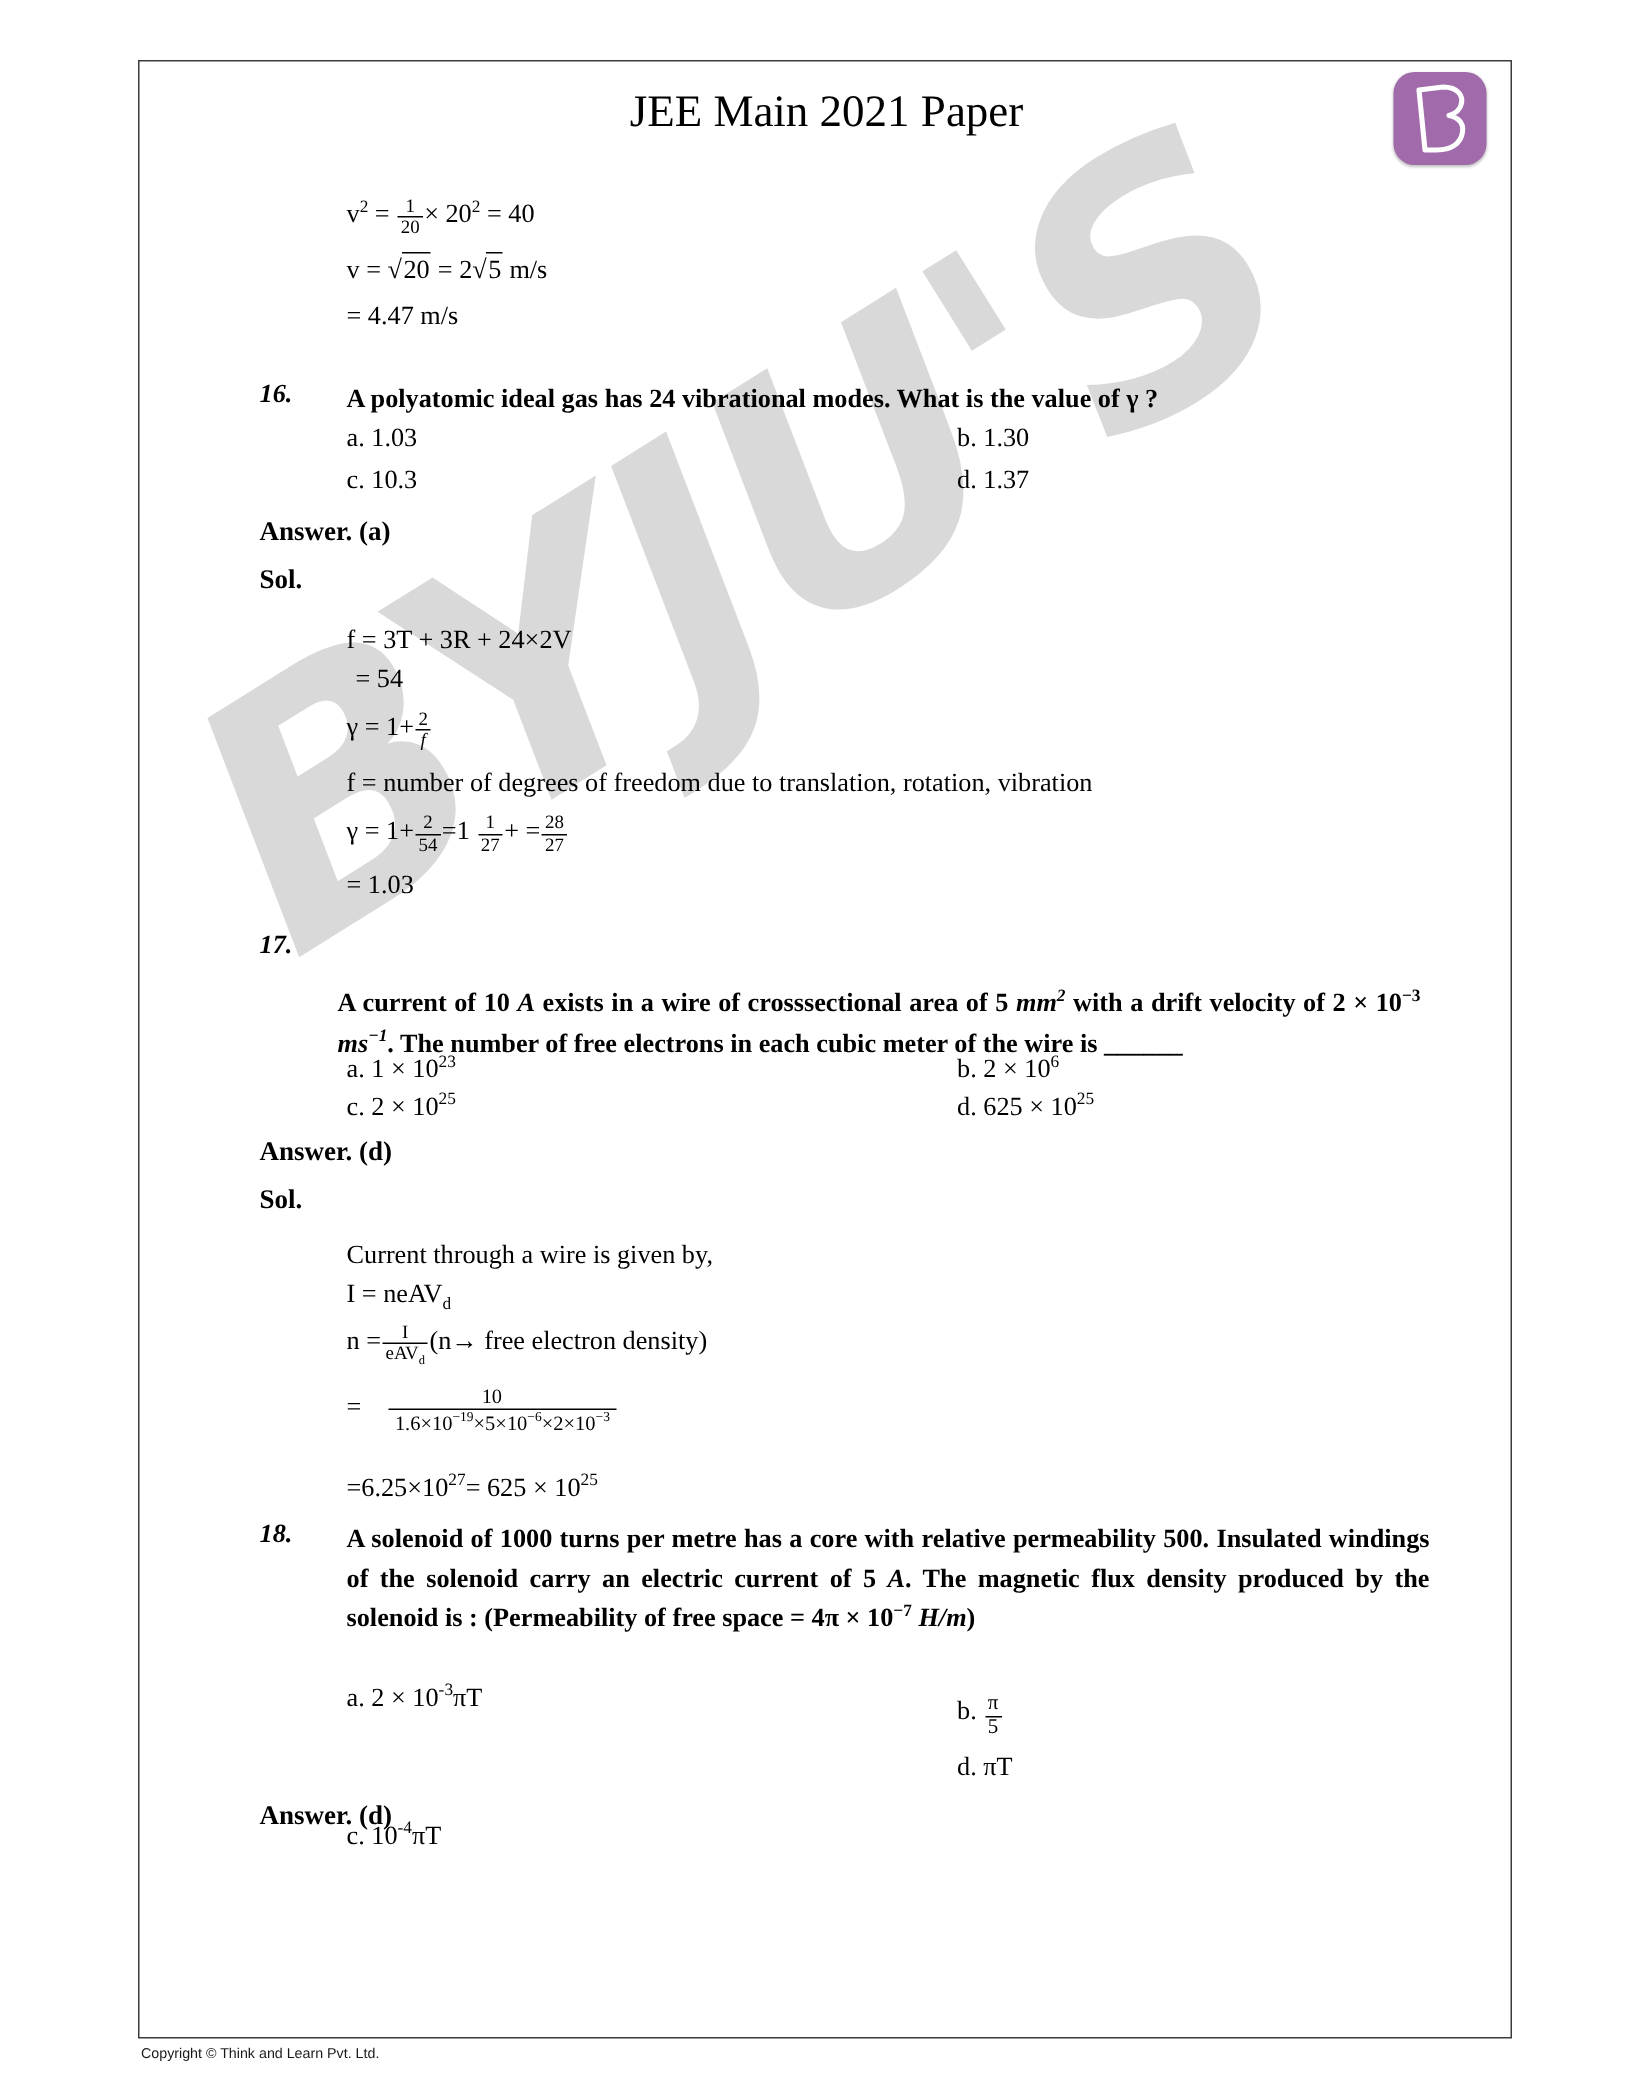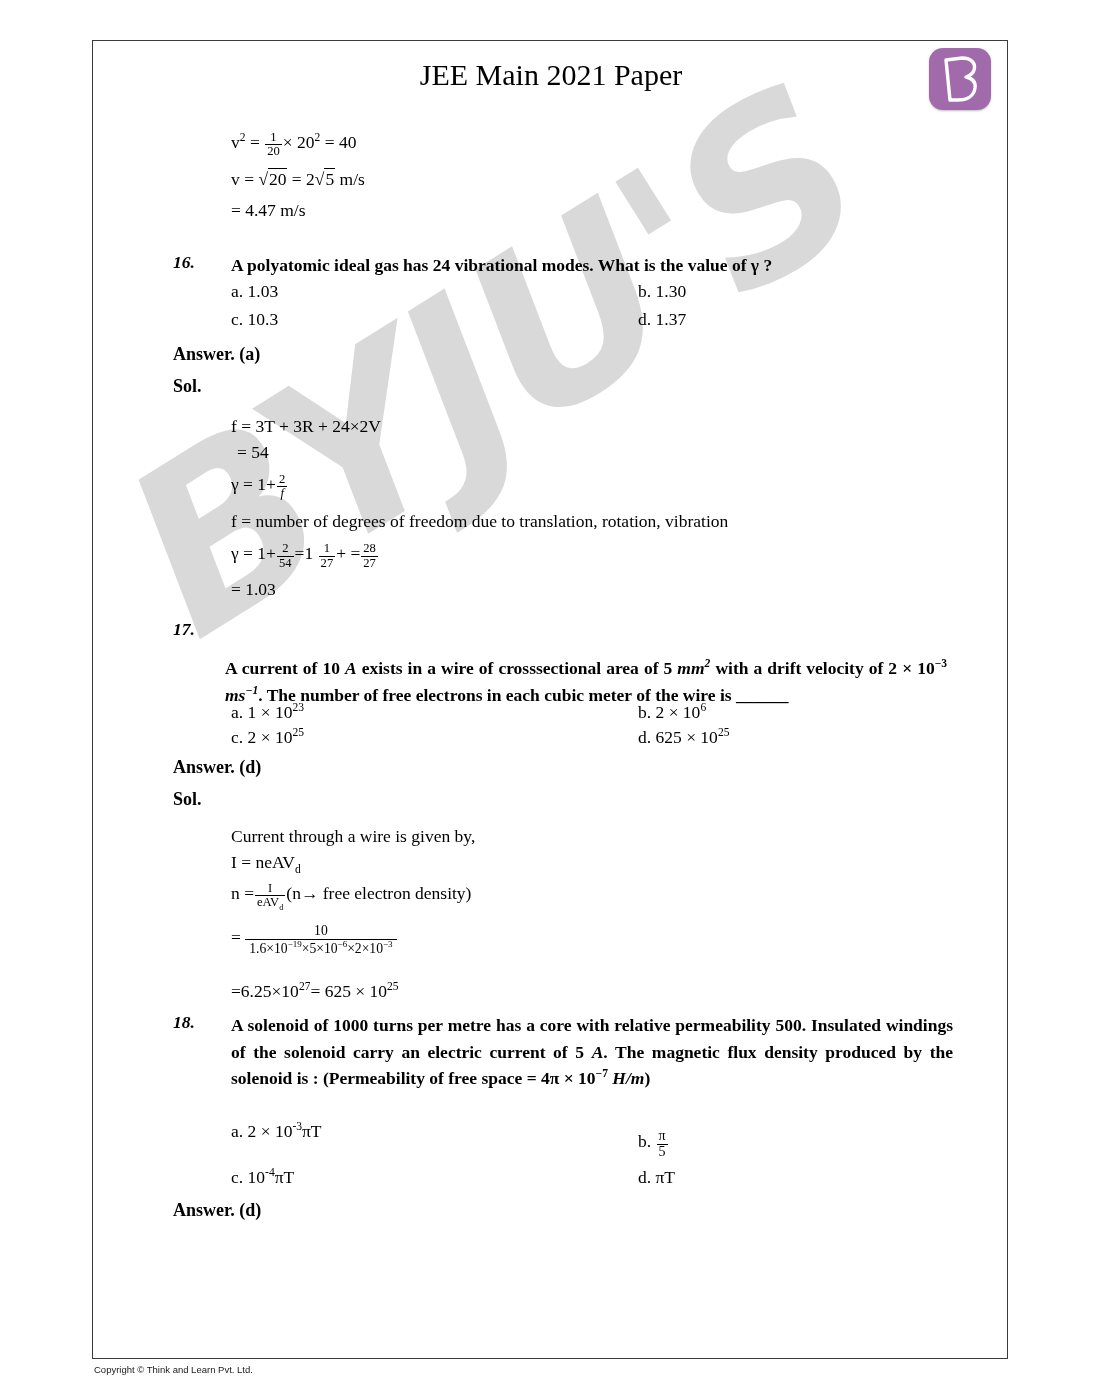--- a/index.html
+++ b/index.html
@@ -88,21 +88,21 @@
     line-height: 1.05;
     margin: 0 1px;
   }
   .frac .num { display: block; font-size: 0.72em; padding: 0 2px; }
   .frac .den { display: block; font-size: 0.72em; border-top: 1.3px solid #000; padding: 0 2px; }
   .frac.big { vertical-align: -0.5em; }
   .frac.big .num, .frac.big .den { font-size: 0.80em; }
 
   .fracwide { display:inline-block; vertical-align:-0.55em; text-align:center; line-height:1.15; }
   .fracwide .num { display:block; font-size: 0.78em; }
-  .fracwide .den { display:block; font-size: 0.78em; border-top: 1.3px solid #000; padding: 1px 4px 0 4px; }
+  .fracwide .den { display:block; font-size: 0.78em; border-top: 1.3px solid #000; padding: 1px 4px 0 4px; margin-left: 14px; }
 
   sup { font-size: 0.66em; vertical-align: super; line-height: 0; }
   sub { font-size: 0.66em; vertical-align: sub; line-height: 0; }
   .it { font-style: italic; }
 
   .radical { display: inline-block; }
   .radical .bar { border-top: 1.2px solid #000; padding: 0 1px; }
   .copyright {
     position: absolute;
     left: 94px; top: 1364px;
@@ -218,21 +218,21 @@
       <span>A solenoid of 1000 turns per metre has a core with relative permeability 500. Insulated windings of the solenoid carry an electric current of 5 </span><span class="it">A</span><span>. The magnetic flux density produced by the solenoid is : (Permeability of free space = 4π × </span><span>10</span><sup>−7</sup><span class="it"> H/m</span><span>)</span>
     </div>
 
     <div class="opt" style="left:138px; top:1080px;">
       <span>a.</span> <span>2 × 10</span><sup>-3</sup><span>πT</span>
     </div>
     <div class="opt" style="left:545px; top:1088px;">
       <span>b.</span>
       <span class="frac big"><span class="num">π</span><span class="den">5</span></span>
     </div>
-    <div class="opt" style="left:138px; top:1126px;">
+    <div class="opt" style="left:138px; top:1172px;">
       <span>c.</span> <span>10</span><sup>-4</sup><span>πT</span>
     </div>
     <div class="opt" style="left:545px; top:1126px;">
       <span>d.</span> <span>πT</span>
     </div>
 
     <div class="ans" style="left:80px; top:1159px;">Answer. (d)</div>
 
   </div>
 </div>

